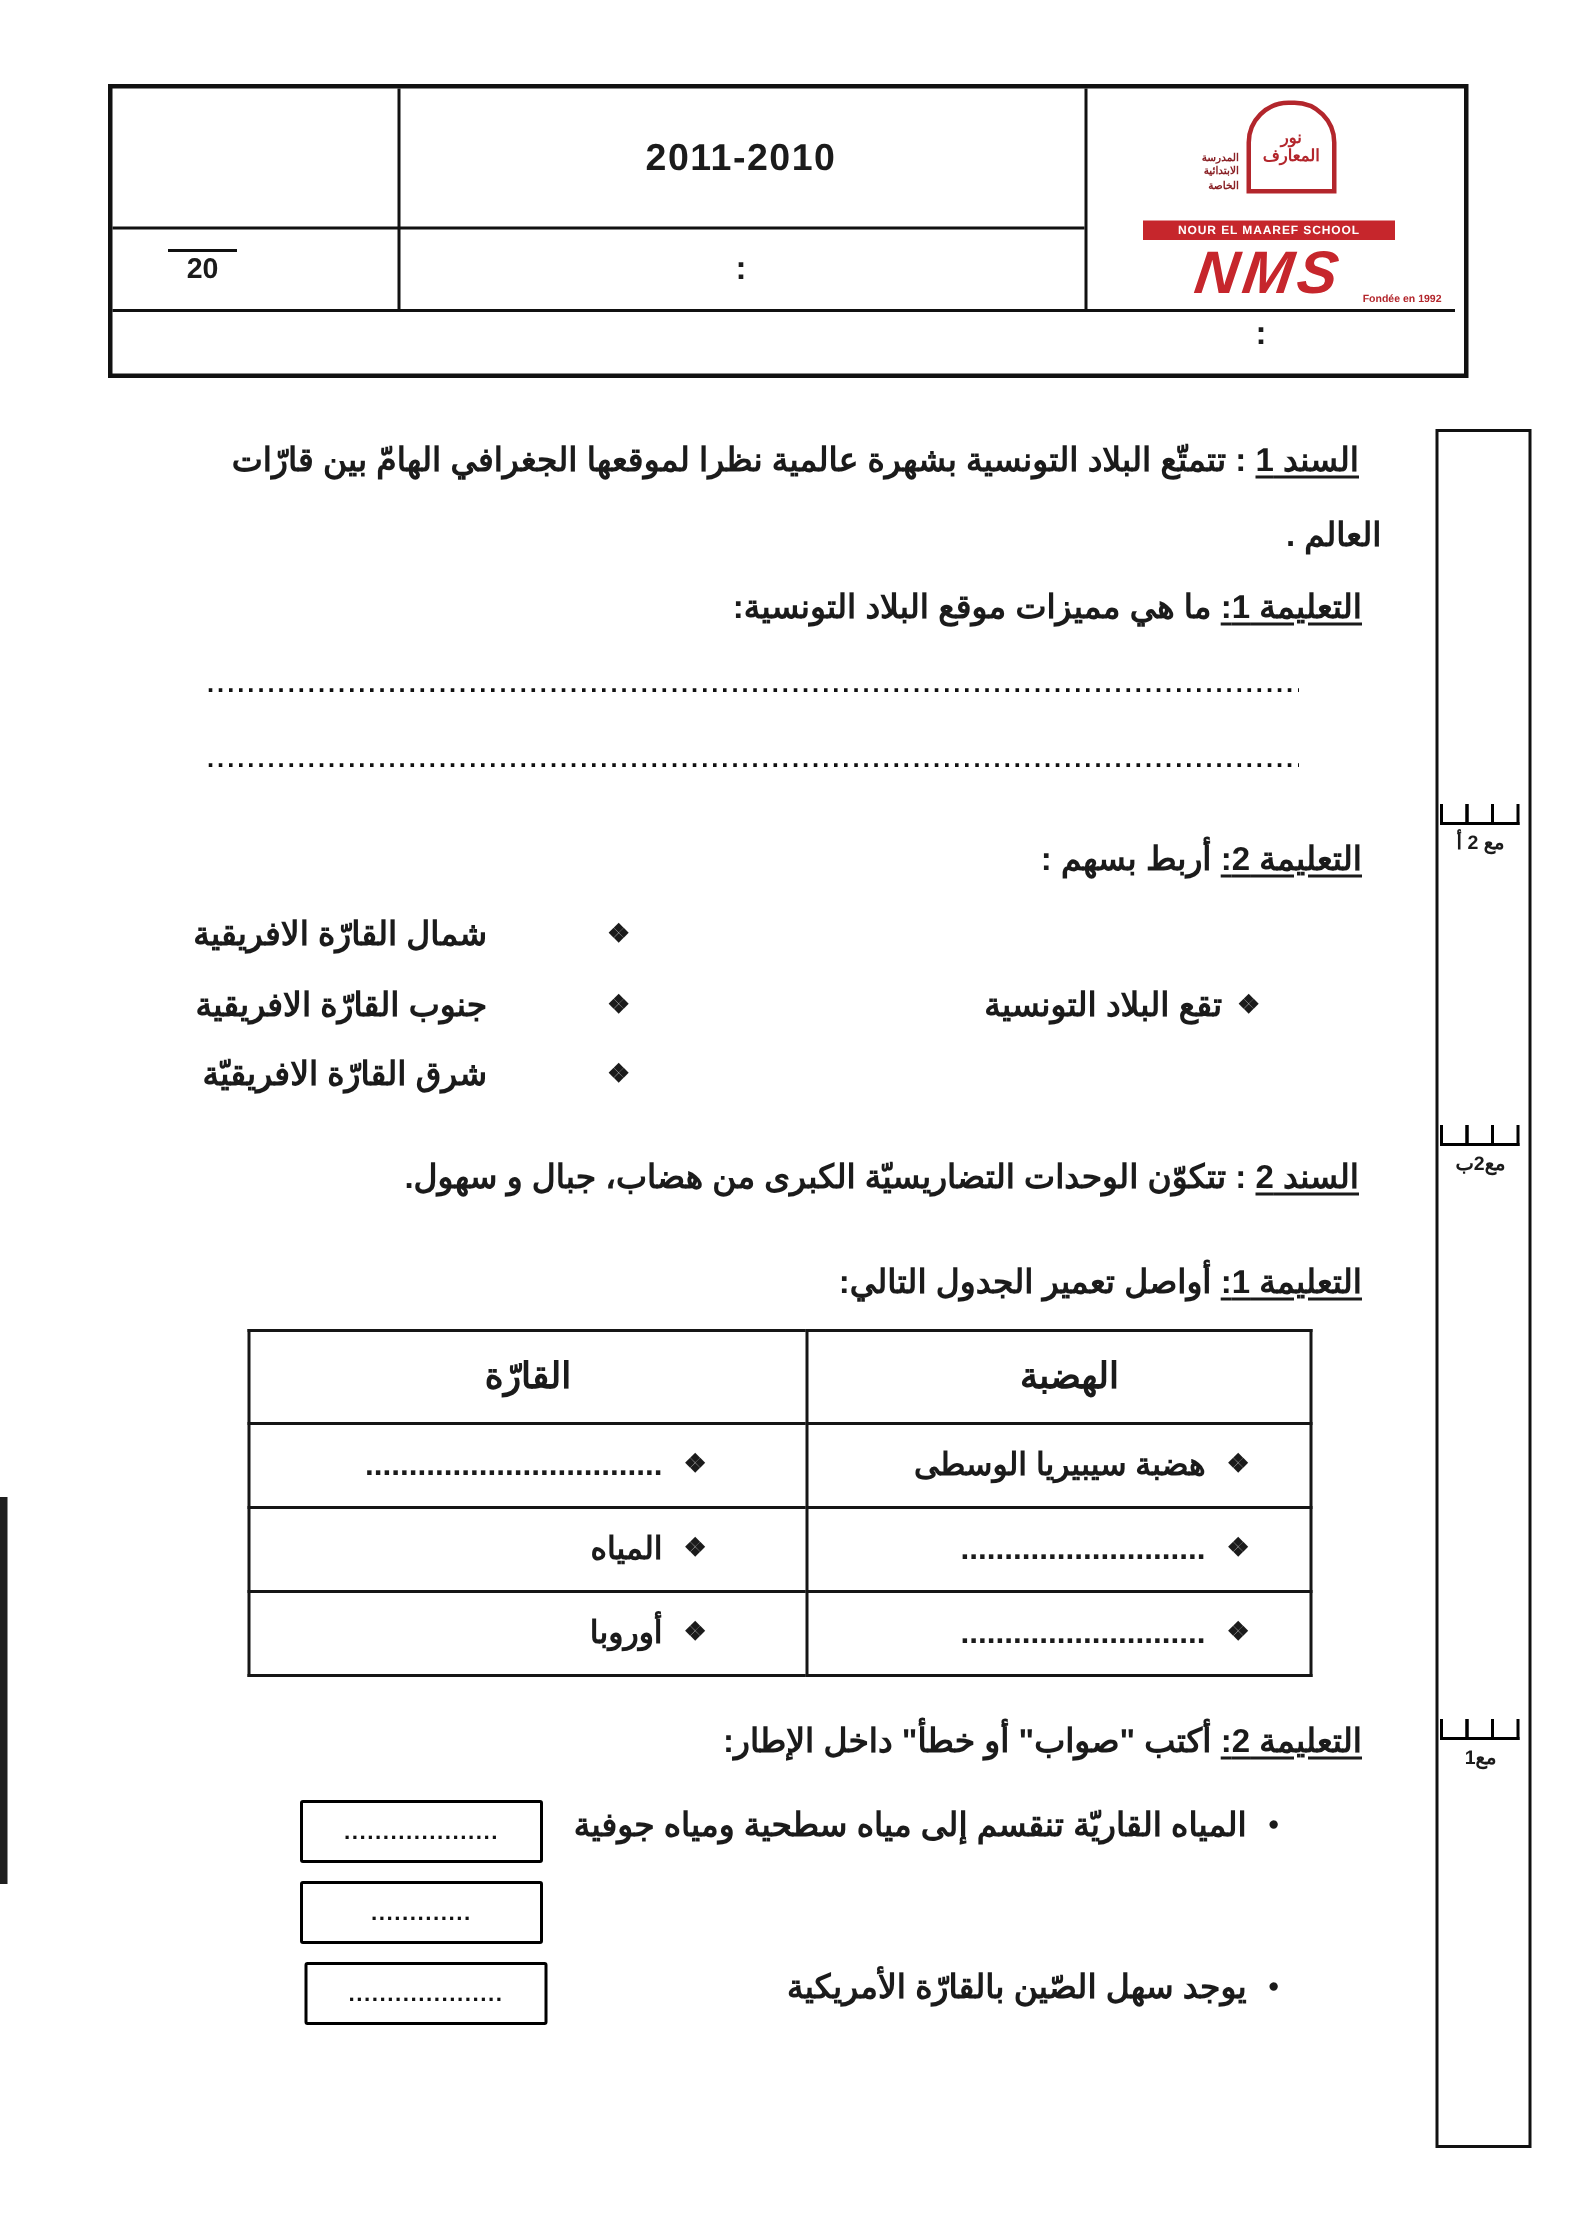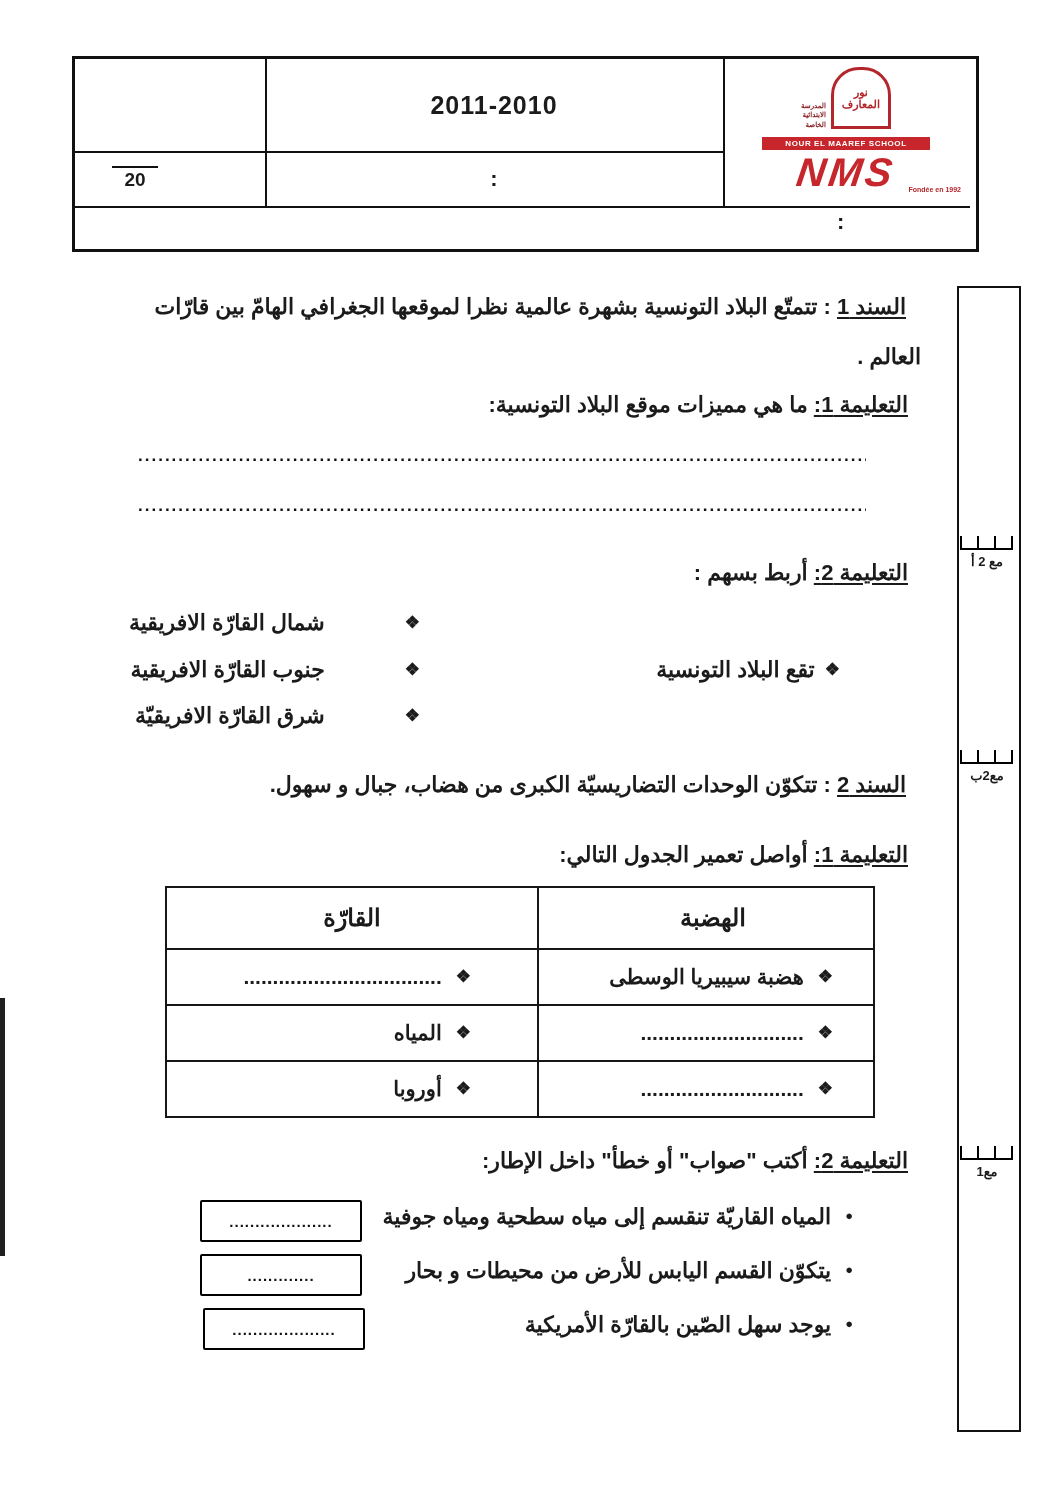--- a/index.html
+++ b/index.html
@@ -23,21 +23,21 @@
   .bottom-colon{left:762px;top:150px;font-size:22px;font-weight:bold;}
 
   
   .logo{left:652px;top:8px;width:238px;height:134px;display:flex;flex-direction:column;align-items:center;}
   .logo-top{display:flex;align-items:flex-end;gap:5px;}
   .logo-ar-lines{font-size:7px;color:#8a2126;text-align:right;direction:rtl;line-height:1.35;font-weight:bold;}
   .arch{width:54px;height:56px;border:3px solid #b3262c;border-radius:28px 28px 0 0;
         display:flex;align-items:center;justify-content:center;}
   .arch-text{font-size:11px;color:#b3262c;font-weight:bold;direction:rtl;text-align:center;line-height:1.1;}
   .logo-banner{background:#c6262c;color:#fff;font-size:8px;font-weight:bold;letter-spacing:.6px;
-               padding:2px 23px;margin-top:8px;white-space:nowrap;}
+               padding:2px 23px;margin-top:18px;white-space:nowrap;}
   .logo-abbr{font-size:40px;font-weight:bold;font-style:italic;color:#c6262c;letter-spacing:3px;line-height:1;
              transform:skewX(-8deg);margin-top:2px;}
   .logo-founded{font-size:7px;color:#b3262c;align-self:flex-end;margin-top:-6px;margin-right:4px;font-weight:bold;}
 
   
   .strip{left:957px;top:286px;width:60px;height:1142px;border:2px solid #111;}
   .mark-group{left:0;width:56px;text-align:center;}
   .tally{display:flex;justify-content:center;}
   .tb{width:15px;height:12px;border:2px solid #000;border-top:none;margin-left:-2px;}
   .mark-label{margin-top:4px;font-size:13px;font-weight:bold;direction:rtl;white-space:nowrap;}
@@ -210,23 +210,20 @@
     <span>أكتب "صواب" أو خطأ" داخل الإطار:</span>
   </div>
 
   <div class="abs ar t22" style="top:1202px;right:200px;">
     <span class="bullet">●</span><span class="gap14">المياه القاريّة تنقسم إلى مياه سطحية ومياه جوفية</span>
   </div>
   <div class="abs ansbox" style="top:1200px;left:200px;">
     <span>....................</span>
   </div>
 
-  <div class="abs ar t22" style="top:1256px;right:200px;">
-    <span class="bullet">●</span><span class="gap14">يتكوّن القسم اليابس للأرض من محيطات و بحار</span>
-  </div>
   <div class="abs ansbox" style="top:1254px;left:200px;">
     <span>.............</span>
   </div>
 
   <div class="abs ar t22" style="top:1310px;right:200px;">
     <span class="bullet">●</span><span class="gap14">يوجد سهل الصّين بالقارّة الأمريكية</span>
   </div>
   <div class="abs ansbox" style="top:1308px;left:203px;">
     <span>....................</span>
   </div>

